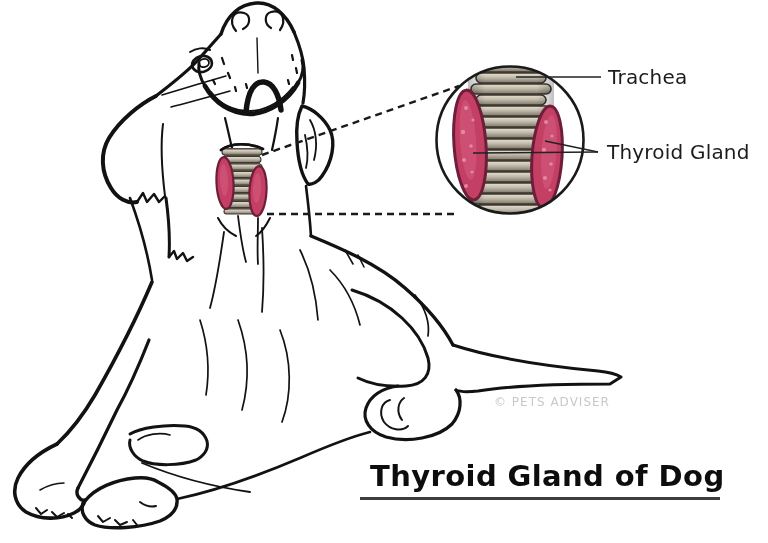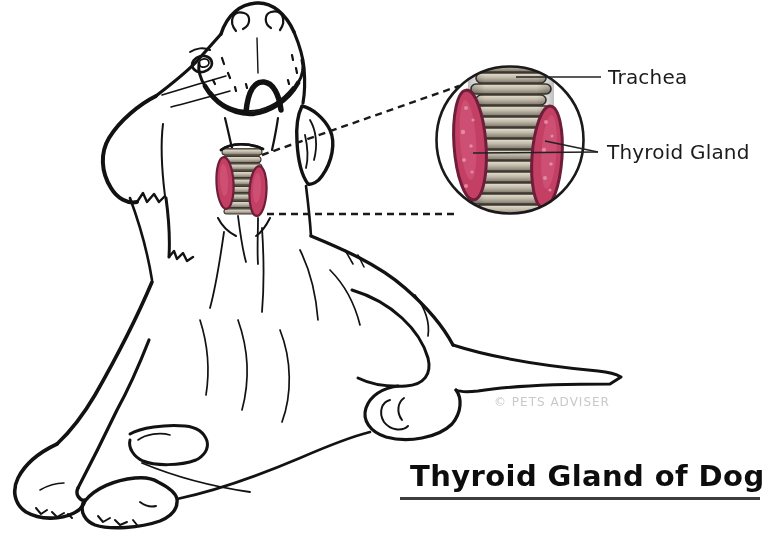--- a/index.html
+++ b/index.html
@@ -7,21 +7,21 @@
     position:relative;width:768px;height:543px;background:#ffffff;
     overflow:hidden;font-family:"DejaVu Sans","Liberation Sans",sans-serif;
   }
   .canvas svg{position:absolute;left:0;top:0;}
   .label{
     position:absolute;font-size:20px;color:#1c1c1c;white-space:nowrap;
     letter-spacing:0.2px;
   }
   .label-trachea{left:608px;top:65px;}
   .label-thyroid{left:607px;top:140px;}
-  .title-block{position:absolute;left:400px;top:459px;width:360px;text-align:right;}
+  .title-block{position:absolute;left:360px;top:459px;width:360px;text-align:right;}
   .title-text{
     font-weight:bold;font-size:29px;color:#0d0d0d;letter-spacing:0.4px;
     padding-left:10px;white-space:nowrap;
   }
   .title-rule{margin-top:4px;height:2.5px;background:#3d3d3d;}
   .watermark{
     position:absolute;left:494px;top:395px;font-size:12px;color:#cbc8c5;
     letter-spacing:1px;white-space:nowrap;
   }
 </style>

